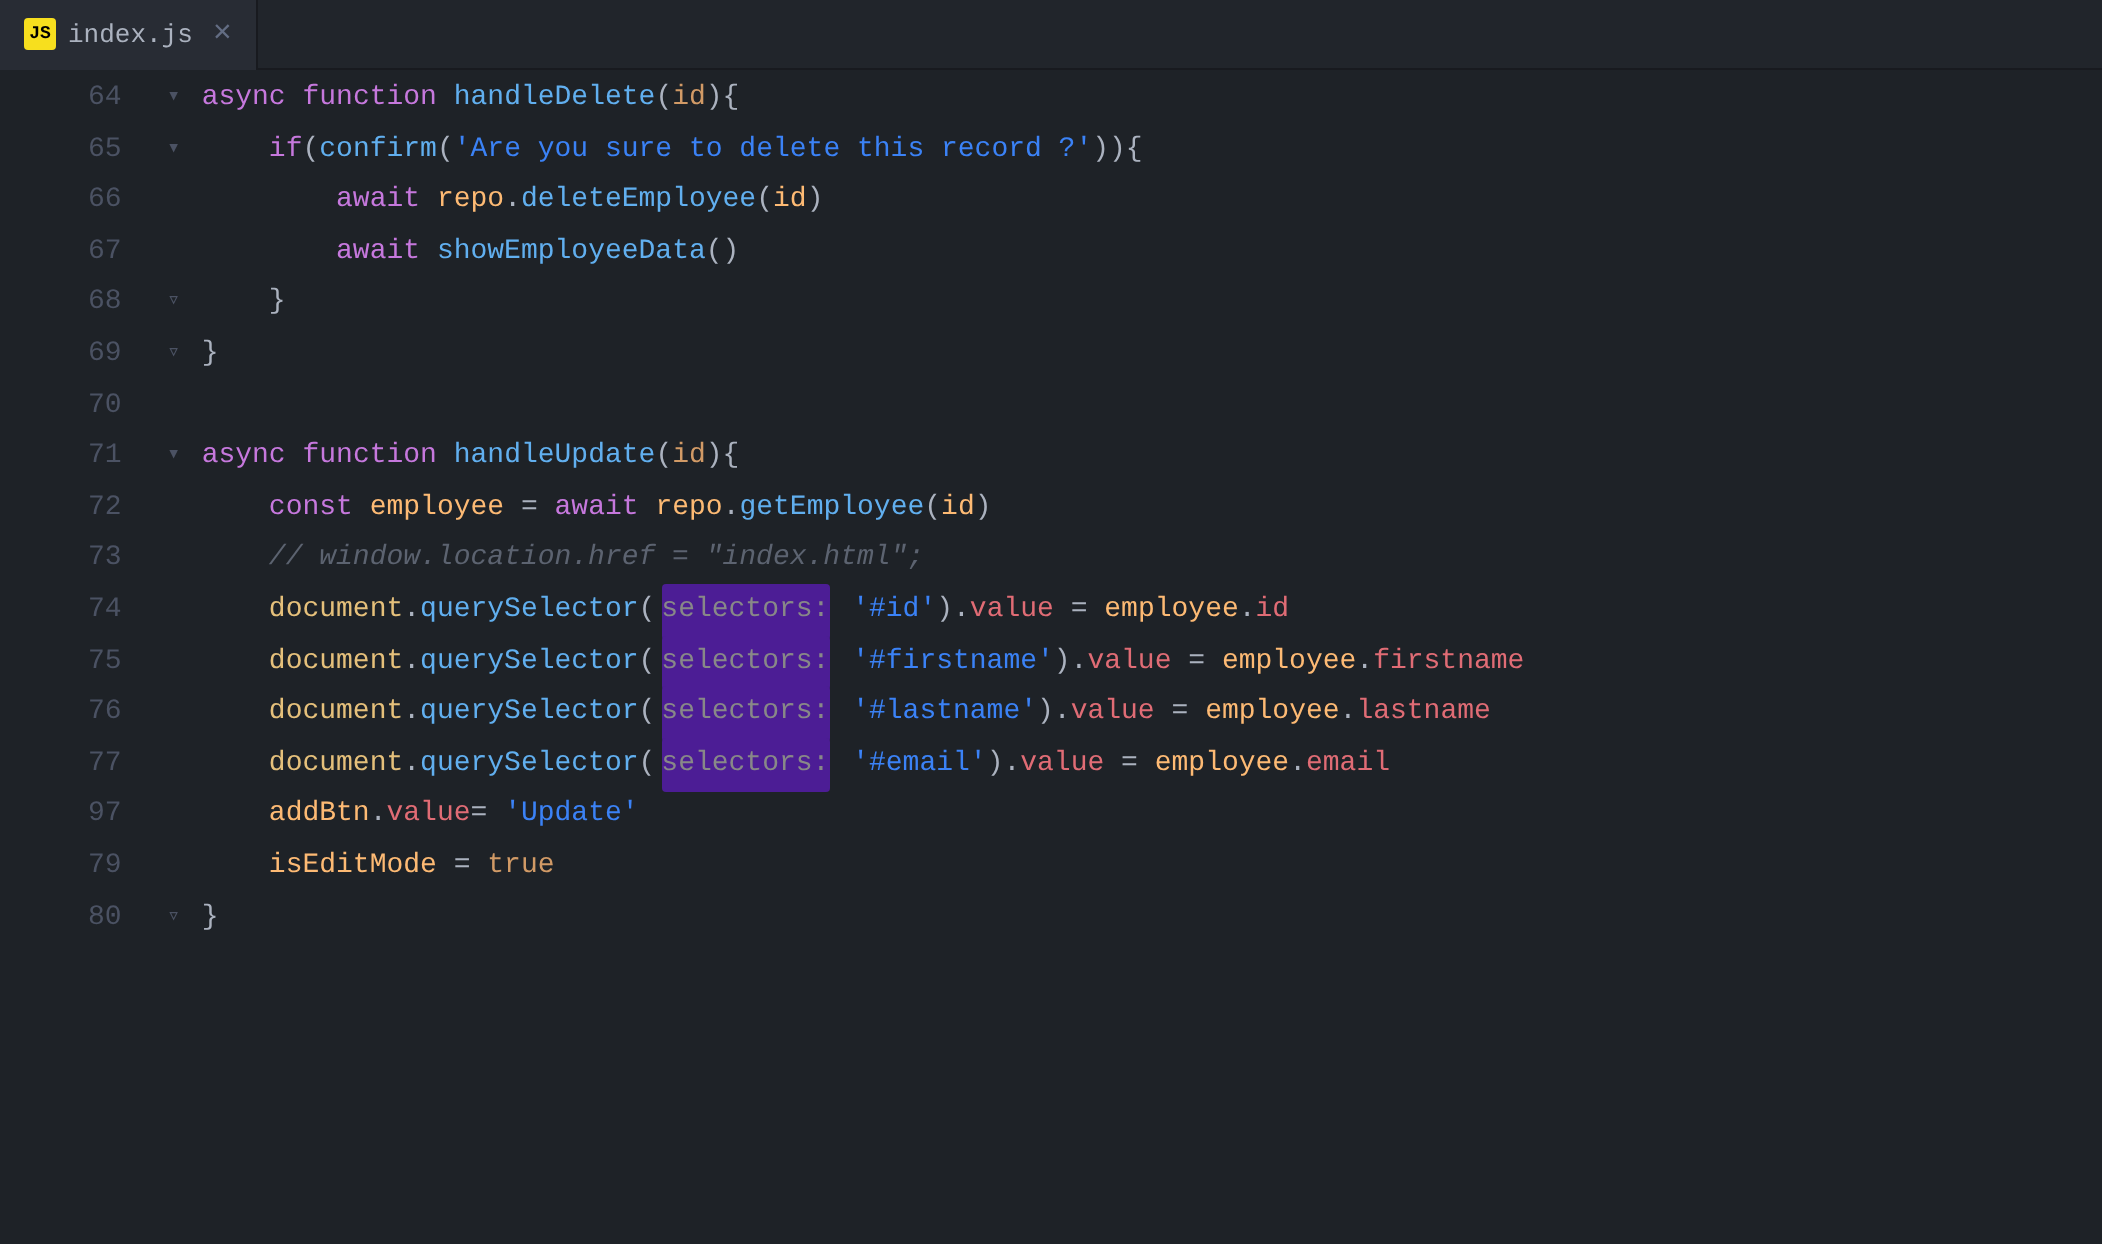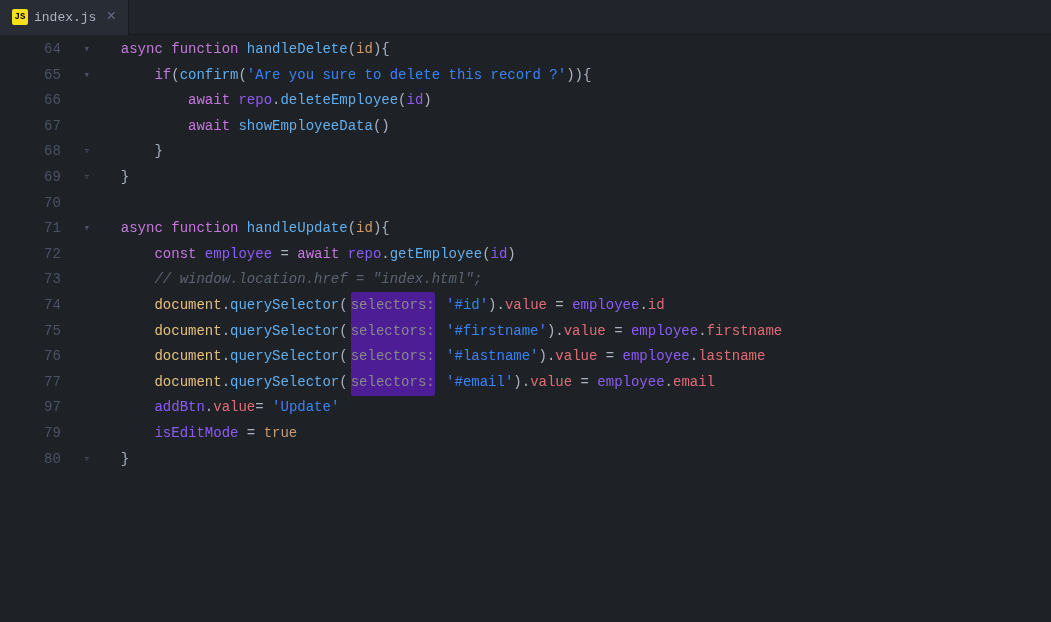--- a/index.html
+++ b/index.html
@@ -103,30 +103,29 @@
       overflow-x: auto;
       overflow-y: hidden;
     }
 
     .code-line {
       height: 25.6px;
       line-height: 25.6px;
       white-space: pre;
       display: flex;
       align-items: center;
-      margin-left: 20px;
     }
 
     
     .kw { color: #c678dd; }          
     .fn { color: #61afef; }          
     .str { color: #3b82f6; }         
     .cm { color: #5c6370; font-style: italic; } 
     .prop { color: #e06c75; }        
-    .var { color: #8b5cf6; }         
+    .var { color: #fdba74; }         
     .op { color: #abb2bf; }          
     .param { color: #d19a66; }       
     .bool { color: #d19a66; }        
     .punc { color: #abb2bf; }        
     .plain { color: #abb2bf; }       
     .doc-fn { color: #e5c07b; }      
     .badge {
       background: #4c1d95;
       color: #888;
       font-size: 14px;

